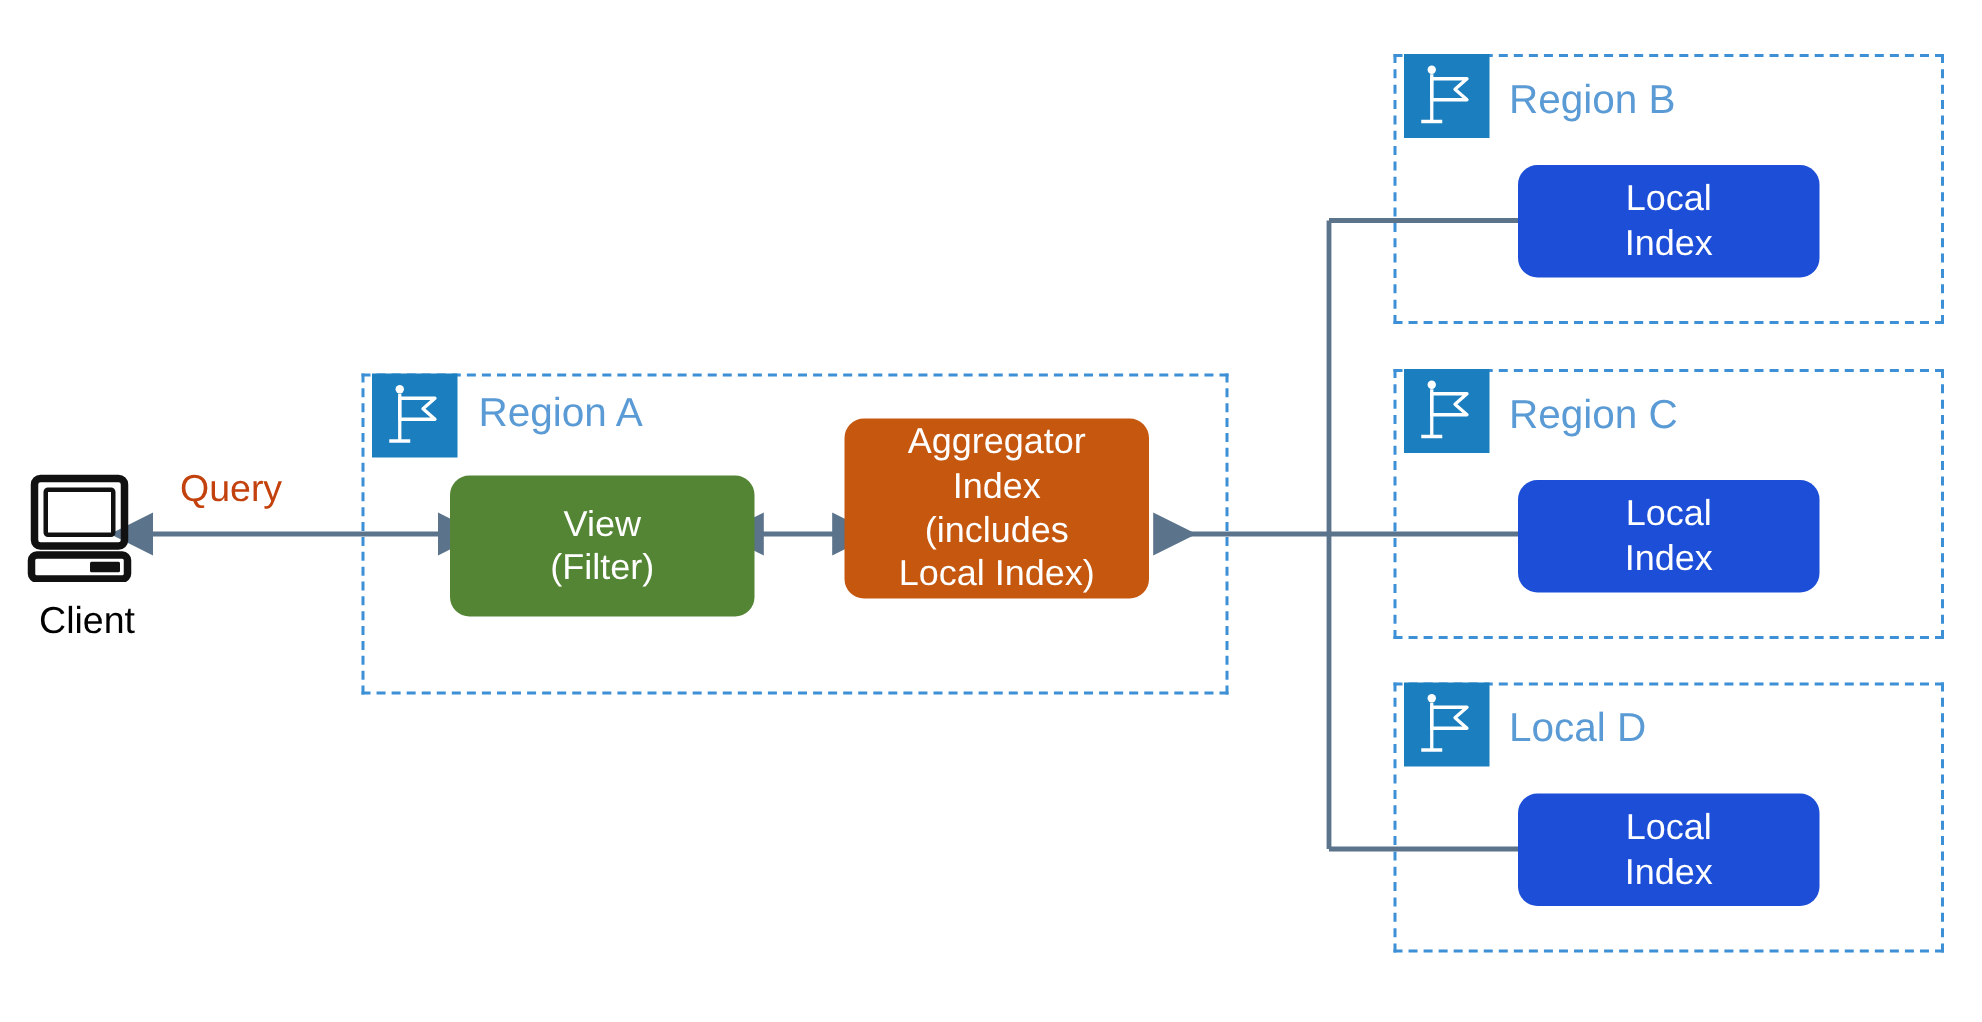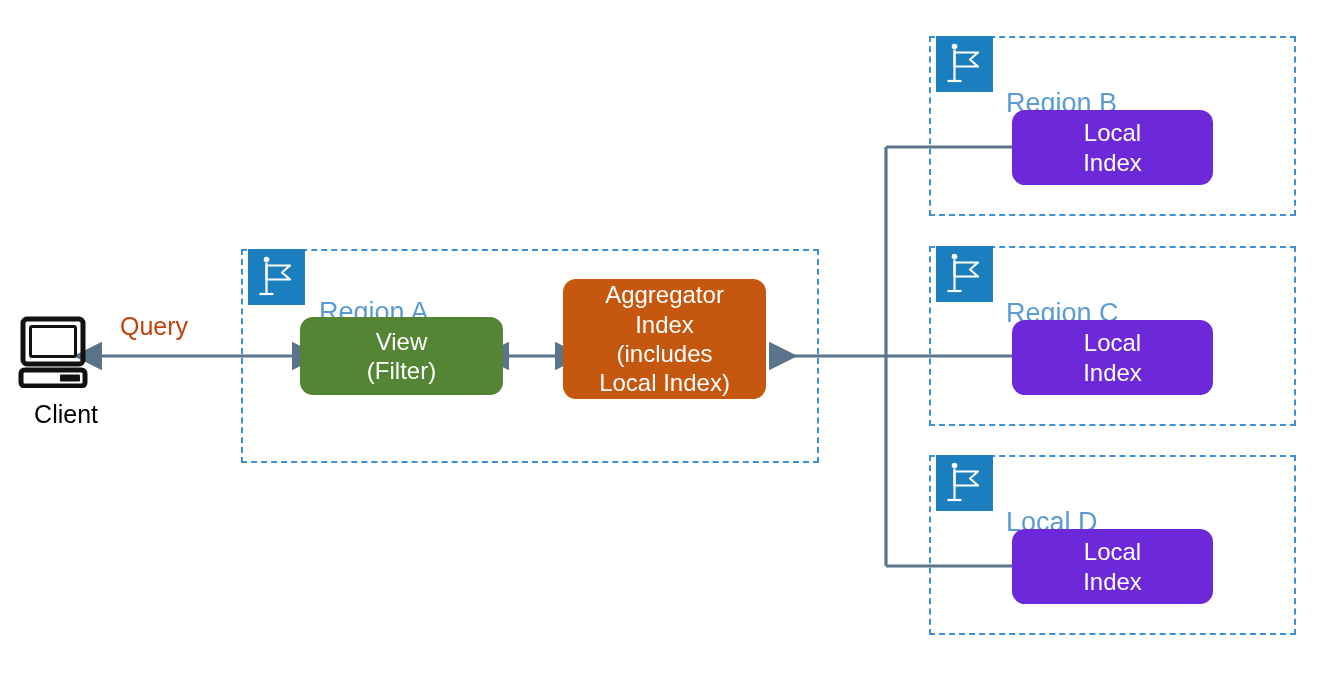--- a/index.html
+++ b/index.html
@@ -35,41 +35,40 @@
   .flag-badge svg { display: block; }
 
   
   .region-title {
     position: absolute;
     color: #5B9BD5;
     font-size: 27px;
     line-height: 1;
     white-space: nowrap;
     font-family: "Liberation Sans", sans-serif;
-    margin-top: 37px;
   }
 
   
   .node {
     position: absolute;
     box-sizing: border-box;
     border-radius: 13px;
     color: #ffffff;
     display: flex;
     align-items: center;
     justify-content: center;
     text-align: center;
     font-size: 24px;
     line-height: 1.22;
     white-space: pre-line;
     font-family: "Liberation Sans", sans-serif;
   }
   .node.green  { background: #538535; }
   .node.orange { background: #C5570F; }
-  .node.blue   { background: #6d28d9; }
+  .node.blue   { background: #1d4ed8; }
 
   
   #wires {
     position: absolute;
     left: 0;
     top: 0;
     width: 1321px;
     height: 681px;
     pointer-events: none;
   }
@@ -80,21 +79,21 @@
     left: 18px;
     top: 316px;
     width: 74px;
     height: 72px;
   }
   #client-label {
     position: absolute;
     left: 18px;
     top: 402px;
     width: 80px;
-    text-align: right;
+    text-align: center;
     color: #000000;
     font-size: 25px;
     line-height: 1;
     font-family: "Liberation Sans", sans-serif;
   }
 
   
   #query-label {
     position: absolute;
     left: 120px;
@@ -157,21 +156,21 @@
     <svg width="57" height="56" viewBox="0 0 57 56" xmlns="http://www.w3.org/2000/svg">
       <circle cx="18.5" cy="10.5" r="2.8" fill="#ffffff"></circle>
       <line x1="18.5" y1="13.5" x2="18.5" y2="45" stroke="#ffffff" stroke-width="2.2"></line>
       <line x1="11.5" y1="45" x2="25.5" y2="45" stroke="#ffffff" stroke-width="2.2"></line>
       <path d="M18.5,16.5 L42,16.5 L34,23.5 L42,30.5 L18.5,30.5 z" fill="none" stroke="#ffffff" stroke-width="2.2" stroke-linejoin="round"></path>
     </svg>
   </div>
 
   <div class="region-title" style="left:319px; top:262px;">Region A</div>
 
-  <div class="node green" style="left:300px; top:317px; width:203px; height:78px;">View
+  <div class="node green" style="left:300px; top:317px; width:203px; height:94px;">View
 (Filter)</div>
 
   <div class="node orange" style="left:563px; top:279px; width:203px; height:120px;">Aggregator
 Index
 (includes
 Local Index)</div>
 
   <div class="region-box" style="left:929px; top:36px; width:367px; height:180px;"></div>
 
   <div class="flag-badge" style="left:936px; top:36px;">

